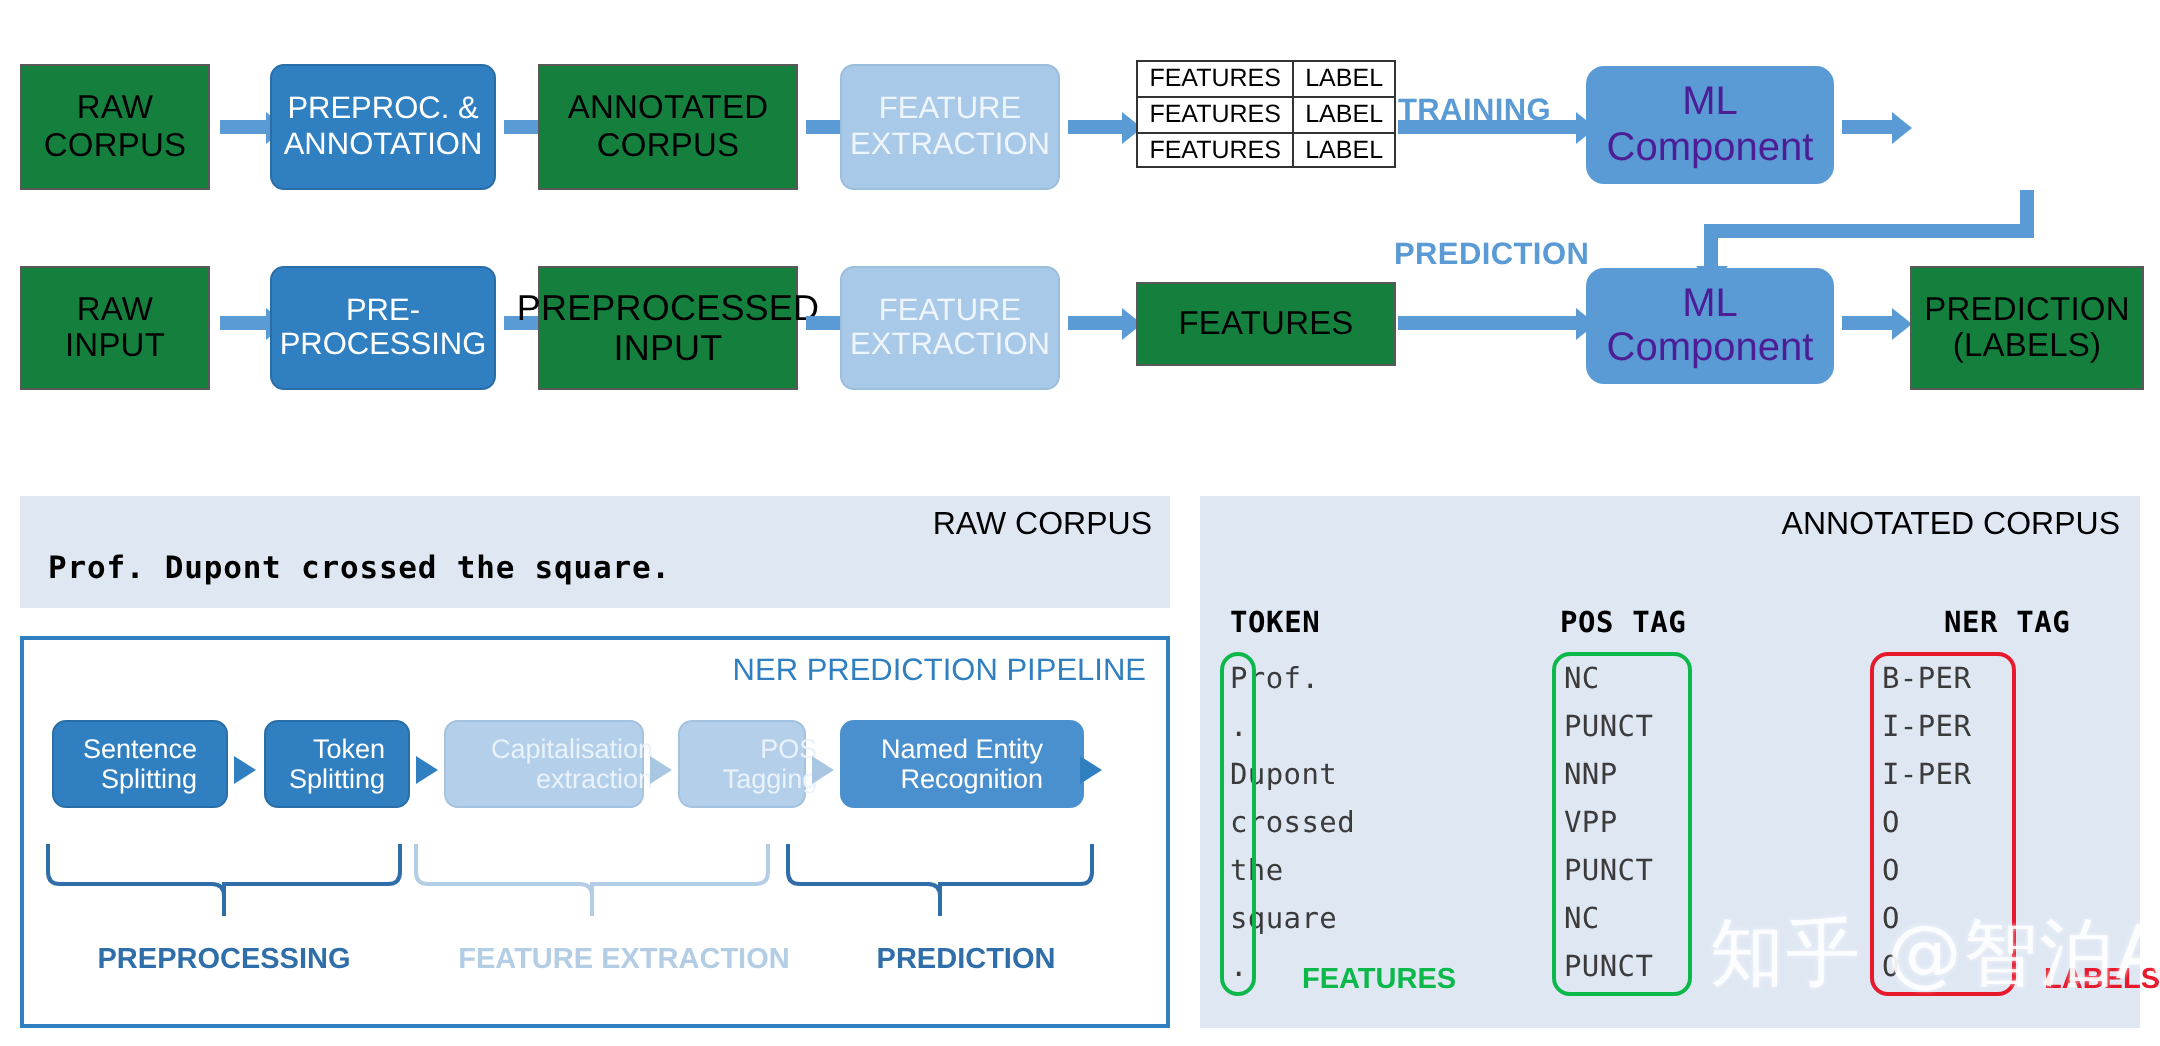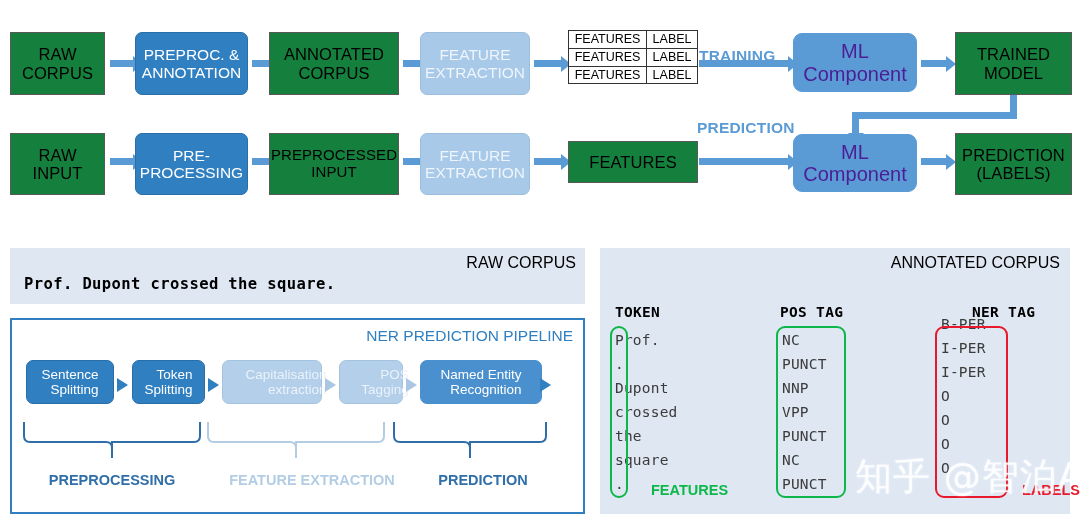--- a/index.html
+++ b/index.html
@@ -278,38 +278,36 @@
 
   <div class="flowlabel" style="left:699px; top:47px;">TRAINING</div>
 
   <div class="arrow-r" style="left:699px; top:60px; width:90px;"></div>
 
   <div class="nodebox mid" style="left:793px; top:33px; width:124px; height:59px;">ML
 Component</div>
 
   <div class="arrow-r" style="left:921px; top:60px; width:26px;"></div>
 
-  <div class="nodebox plain" style="left:955px; top:32px; width:117px; height:63px;">TRAINED
-MODEL</div>
 
   <div class="vline" style="left:1010px; top:95px; height:24px;"></div>
   <div class="hline" style="left:852px; top:112px; width:165px;"></div>
   <div class="arrow-d" style="left:852px; top:112px; height:22px;"></div>
 
   <div class="nodebox plain" style="left:10px; top:133px; width:95px; height:62px;">RAW
 INPUT</div>
 
   <div class="arrow-r" style="left:110px; top:158px; width:24px;"></div>
 
   <div class="nodebox dark" style="left:135px; top:133px; width:113px; height:62px;">PRE-
 PROCESSING</div>
 
   <div class="arrow-r" style="left:252px; top:158px; width:19px;"></div>
 
-  <div class="nodebox plain" style="left:269px; top:133px; width:130px; height:62px; font-size:15px;">PREPROCESSED
+  <div class="nodebox plain" style="left:269px; top:133px; width:130px; height:62px; font-size:18px;">PREPROCESSED
 INPUT</div>
 
   <div class="arrow-r" style="left:403px; top:158px; width:19px;"></div>
 
   <div class="nodebox light" style="left:420px; top:133px; width:110px; height:62px;">FEATURE
 EXTRACTION</div>
 
   <div class="arrow-r" style="left:534px; top:158px; width:28px;"></div>
 
   <div class="nodebox plain" style="left:568px; top:141px; width:130px; height:42px;">FEATURES</div>
@@ -389,21 +387,21 @@
   <div class="col-list" style="left:782px; top:328px;">
     <div>NC</div>
     <div>PUNCT</div>
     <div>NNP</div>
     <div>VPP</div>
     <div>PUNCT</div>
     <div>NC</div>
     <div>PUNCT</div>
   </div>
 
-  <div class="col-list" style="left:941px; top:312px;">
+  <div class="col-list" style="left:941px; top:328px;">
     <div>B-PER</div>
     <div>I-PER</div>
     <div>I-PER</div>
     <div>O</div>
     <div>O</div>
     <div>O</div>
     <div>O</div>
   </div>
 
   <div class="outline green" style="left:610px; top:326px; width:18px; height:172px;"></div>

